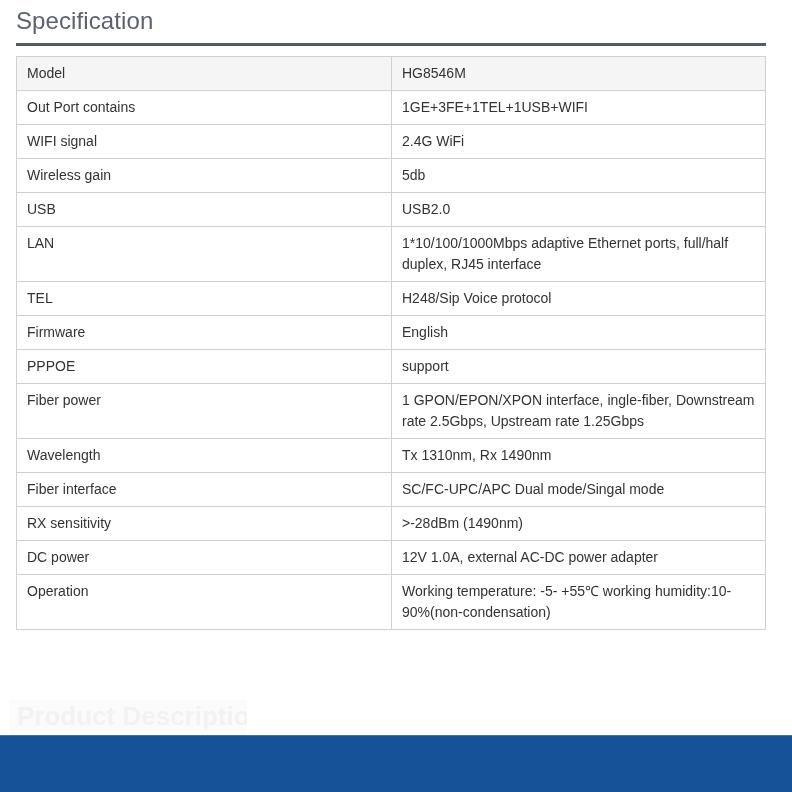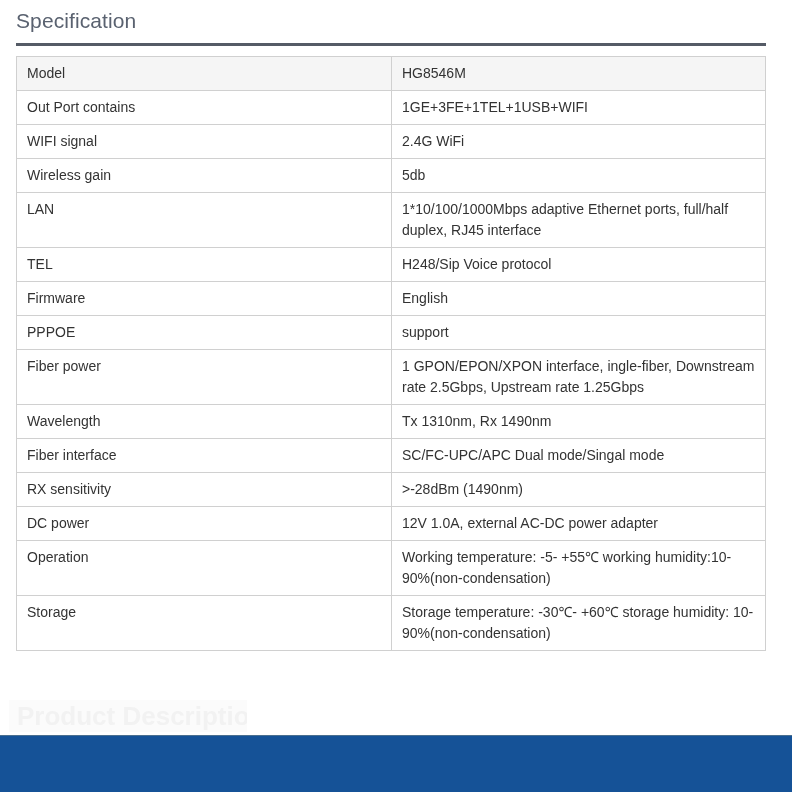--- a/index.html
+++ b/index.html
@@ -14,21 +14,21 @@
     .page {
       position: relative;
       width: 792px;
       height: 792px;
     }
     .spec-heading {
       position: absolute;
       left: 16px;
       top: 5px;
       margin: 0;
-      font-size: 21px;
+      font-size: 24px;
       font-weight: normal;
       color: #5a6270;
       line-height: 32px;
       letter-spacing: 0.1px;
     }
     .heading-rule {
       position: absolute;
       left: 16px;
       top: 43px;
       width: 750px;
@@ -103,20 +103,24 @@
       </tr>
       <tr>
         <td class="col-label">WIFI signal</td>
         <td>2.4G WiFi</td>
       </tr>
       <tr>
         <td class="col-label">Wireless gain</td>
         <td>5db</td>
       </tr>
       <tr>
+        <td class="col-label">USB</td>
+        <td>USB2.0</td>
+      </tr>
+      <tr>
         <td class="col-label">LAN</td>
         <td>1*10/100/1000Mbps adaptive Ethernet ports, full/half duplex, RJ45 interface</td>
       </tr>
       <tr>
         <td class="col-label">TEL</td>
         <td>H248/Sip Voice protocol</td>
       </tr>
       <tr>
         <td class="col-label">Firmware</td>
         <td>English</td>
@@ -142,23 +146,19 @@
         <td>&gt;-28dBm (1490nm)</td>
       </tr>
       <tr>
         <td class="col-label">DC power</td>
         <td>12V 1.0A, external AC-DC power adapter</td>
       </tr>
       <tr>
         <td class="col-label">Operation</td>
         <td>Working temperature: -5- +55℃ working humidity:10-90%(non-condensation)</td>
       </tr>
-      <tr>
-        <td class="col-label">Storage</td>
-        <td>Storage temperature: -30℃- +60℃ storage humidity: 10-90%(non-condensation)</td>
-      </tr>
     </tbody>
   </table>
 
   <div class="ghost-title">Product Description</div>
 
   <div class="footer-band"></div>
 </div>
 
 </body></html>

